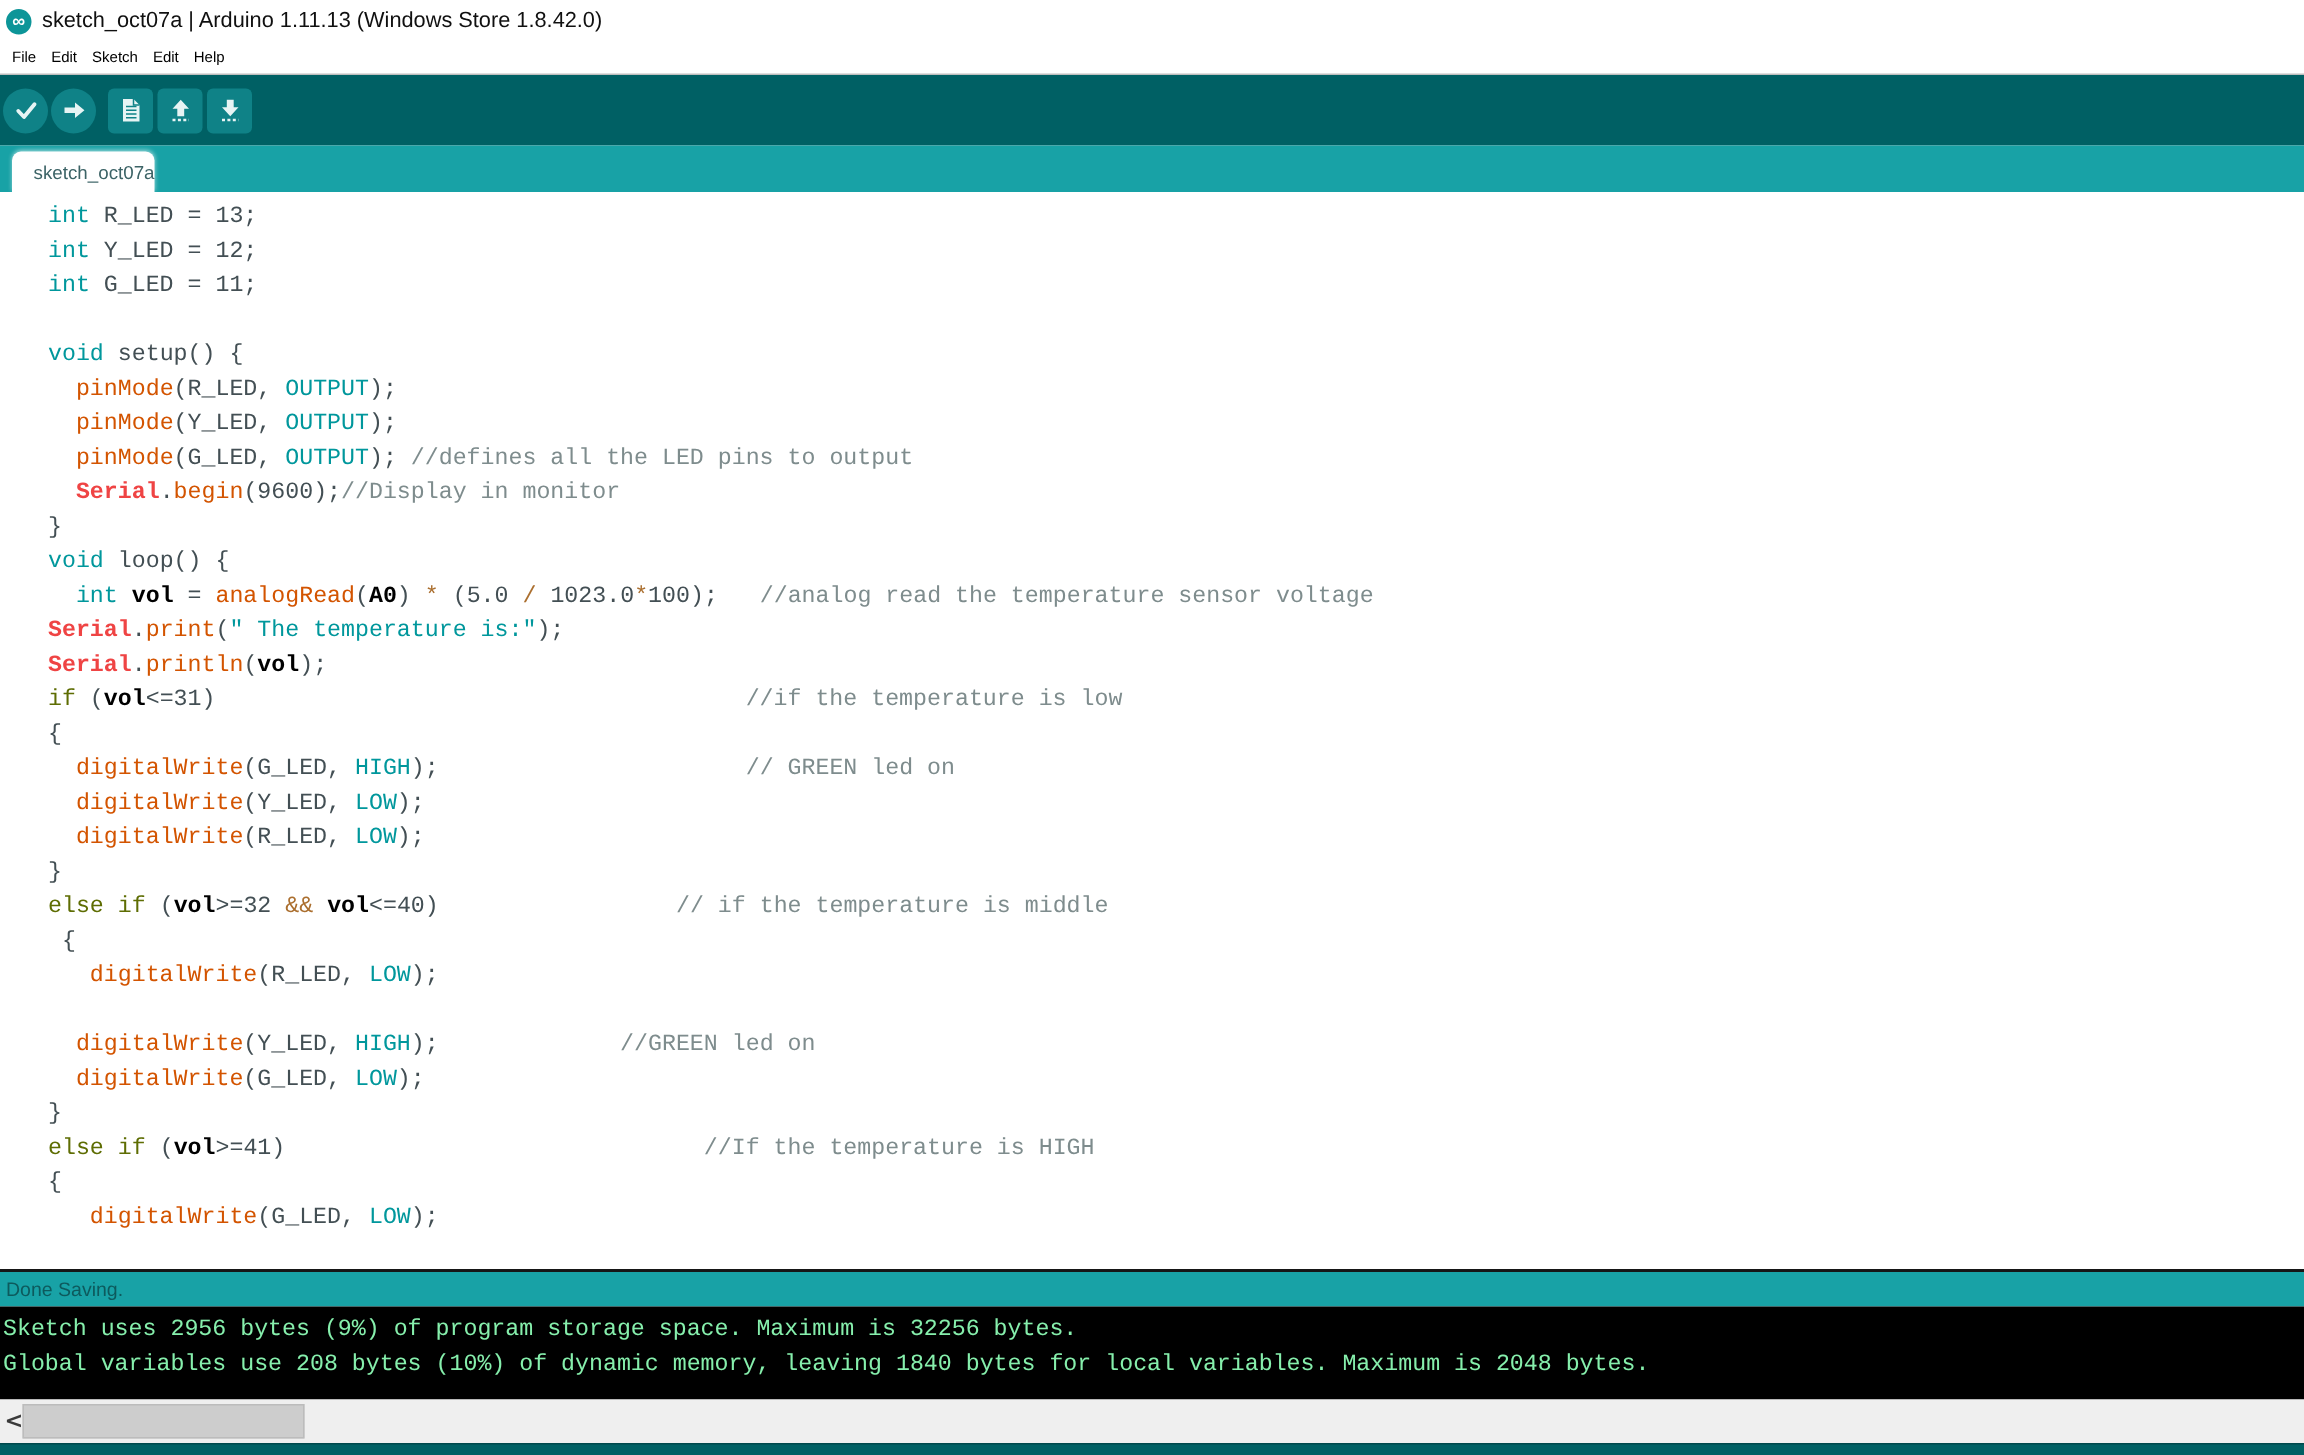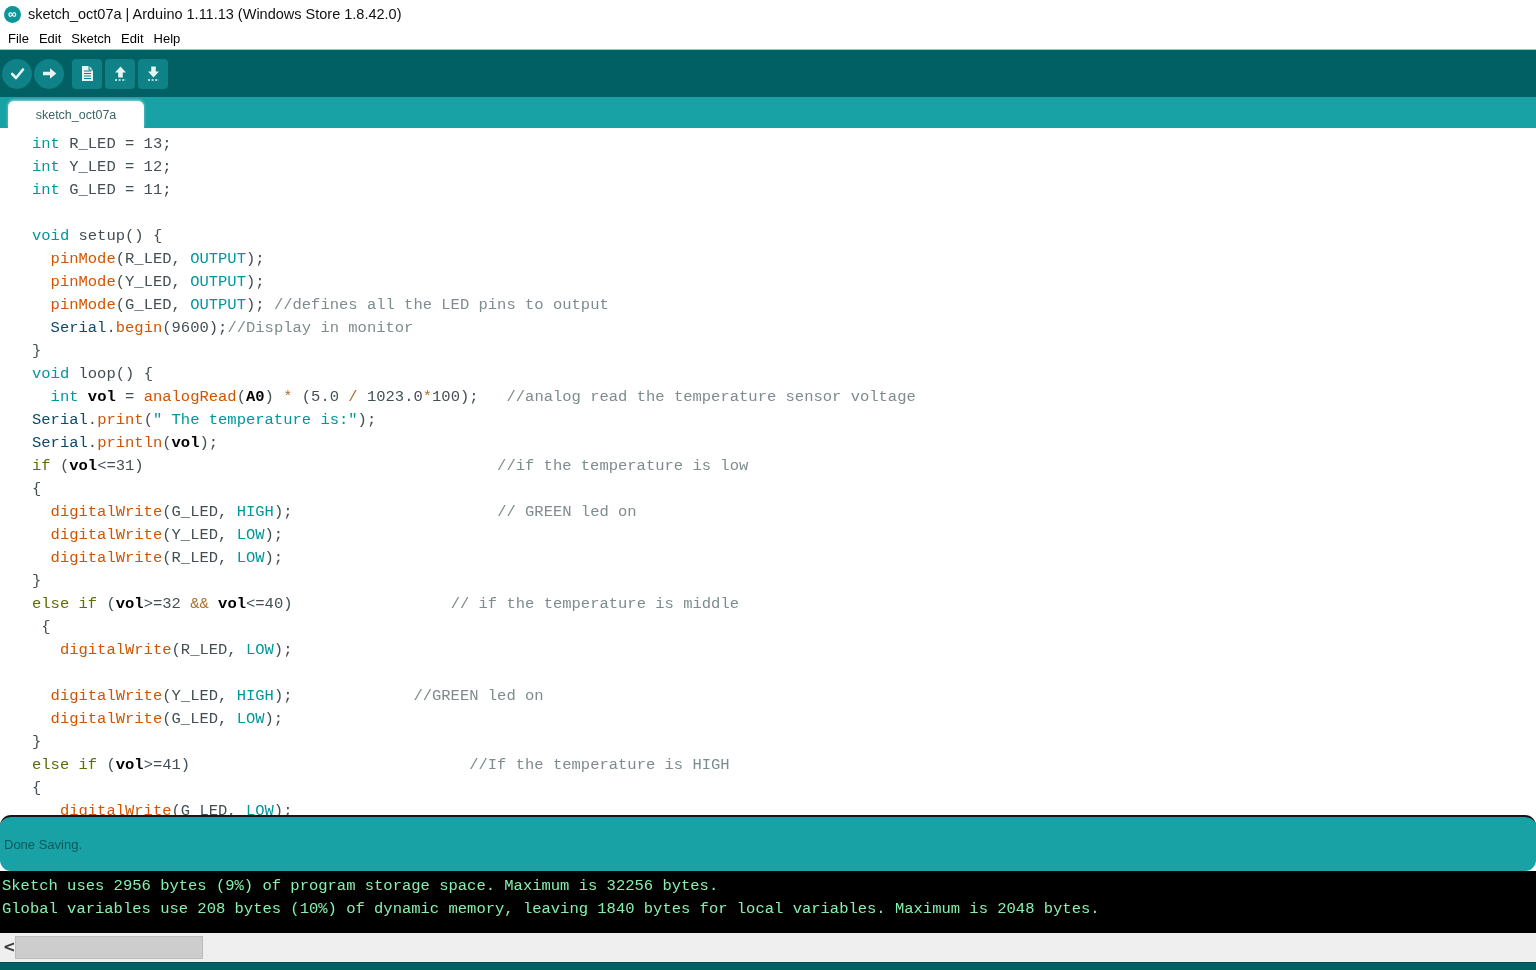--- a/index.html
+++ b/index.html
@@ -14,53 +14,53 @@
   
   .titlebar { height:28px; background:#ffffff; display:flex; align-items:center; padding-left:4px; flex:none; }
   .app-icon { width:17px; height:17px; border-radius:50%; background:#0d9598; color:#fff;
               display:flex; align-items:center; justify-content:center;
               font-size:12px; font-weight:bold; margin-right:7px; line-height:1; }
   .title-text { font-size:14.5px; color:#101010; }
 
   
   .menubar { height:22px; background:#ffffff; display:flex; align-items:center; padding-left:3px;
              border-bottom:1px solid #bdbdbd; flex:none; }
-  .menu-item { font-size:13px; color:#000; padding:0 5px; cursor:default; }
+  .menu-item { font-size:10px; color:#000; padding:0 5px; cursor:default; }
 
   
   .toolbar { height:47px; background:#006064; display:flex; align-items:center; padding-left:2px; flex:none; }
   .tool-btn { width:30px; height:30px; border:none; padding:0; background:#0f8287;
               display:flex; align-items:center; justify-content:center; cursor:pointer; flex:none; }
   .tool-btn.round { border-radius:50%; }
   .tool-btn.square { border-radius:4px; }
   .tool-btn svg { display:block; }
 
   
   .tabbar { height:31px; background:#18a2a6; display:flex; align-items:flex-end; padding-left:8px; flex:none; }
-  .tab { height:27px; width:136px; background:#ffffff; border-radius:6px 6px 0 0;
-         display:flex; align-items:center; justify-content:center;
+  .tab { height:27px; width:95px; background:#ffffff; border-radius:6px 6px 0 0;
+         display:flex; align-items:center; justify-content:flex-end;
          font-size:12.5px; color:#3c6366; box-shadow:0 -1px 3px rgba(255,255,255,0.55); }
 
   
   .editor { flex:1 1 auto; background:#ffffff; padding:5px 0 0 6px; overflow:hidden;
             font-family:"Liberation Mono", monospace; font-size:15.5px;margin-left:26px; }
   .code-line { height:23px; line-height:23px; white-space:pre; }
   .tok-k   { color:#00979c; }
   .tok-str { color:#00979c; }
   .tok-fn  { color:#d35400; }
-  .tok-sb  { color:#0c4a6e; font-weight:normal; }
+  .tok-sb  { color:#ef4444; font-weight:bold; }
   .tok-o   { color:#5e6d03; }
   .tok-v   { color:#000000; font-weight:bold; }
   .tok-op  { color:#ab6f2f; }
   .tok-c   { color:#7e8c8d; }
   .tok-t   { color:#434f54; }
 
   
-  .statusbar { height:56px; background:#18a2a6; border-top:2px solid #161616;
-               display:flex; align-items:center; padding-left:4px; flex:none;border-radius:11px; }
+  .statusbar { height:25px; background:#18a2a6; border-top:2px solid #161616;
+               display:flex; align-items:center; padding-left:4px; flex:none; }
   .status-text { font-size:13px; color:#0d5a5d; }
 
   
   .console { height:62px; background:#000000; padding:4px 0 0 2px; flex:none;
              font-family:"Liberation Mono", monospace; font-size:15.5px; color:#86efac; }
   .console-line { height:23px; line-height:23px; white-space:pre; }
 
   
   .scrollrow { height:29px; background:#efefef; display:flex; align-items:center; flex:none; }
   .scroll-arrow { padding-left:3px; width:14px; color:#3a3a3a; font-size:15px; font-weight:bold;

